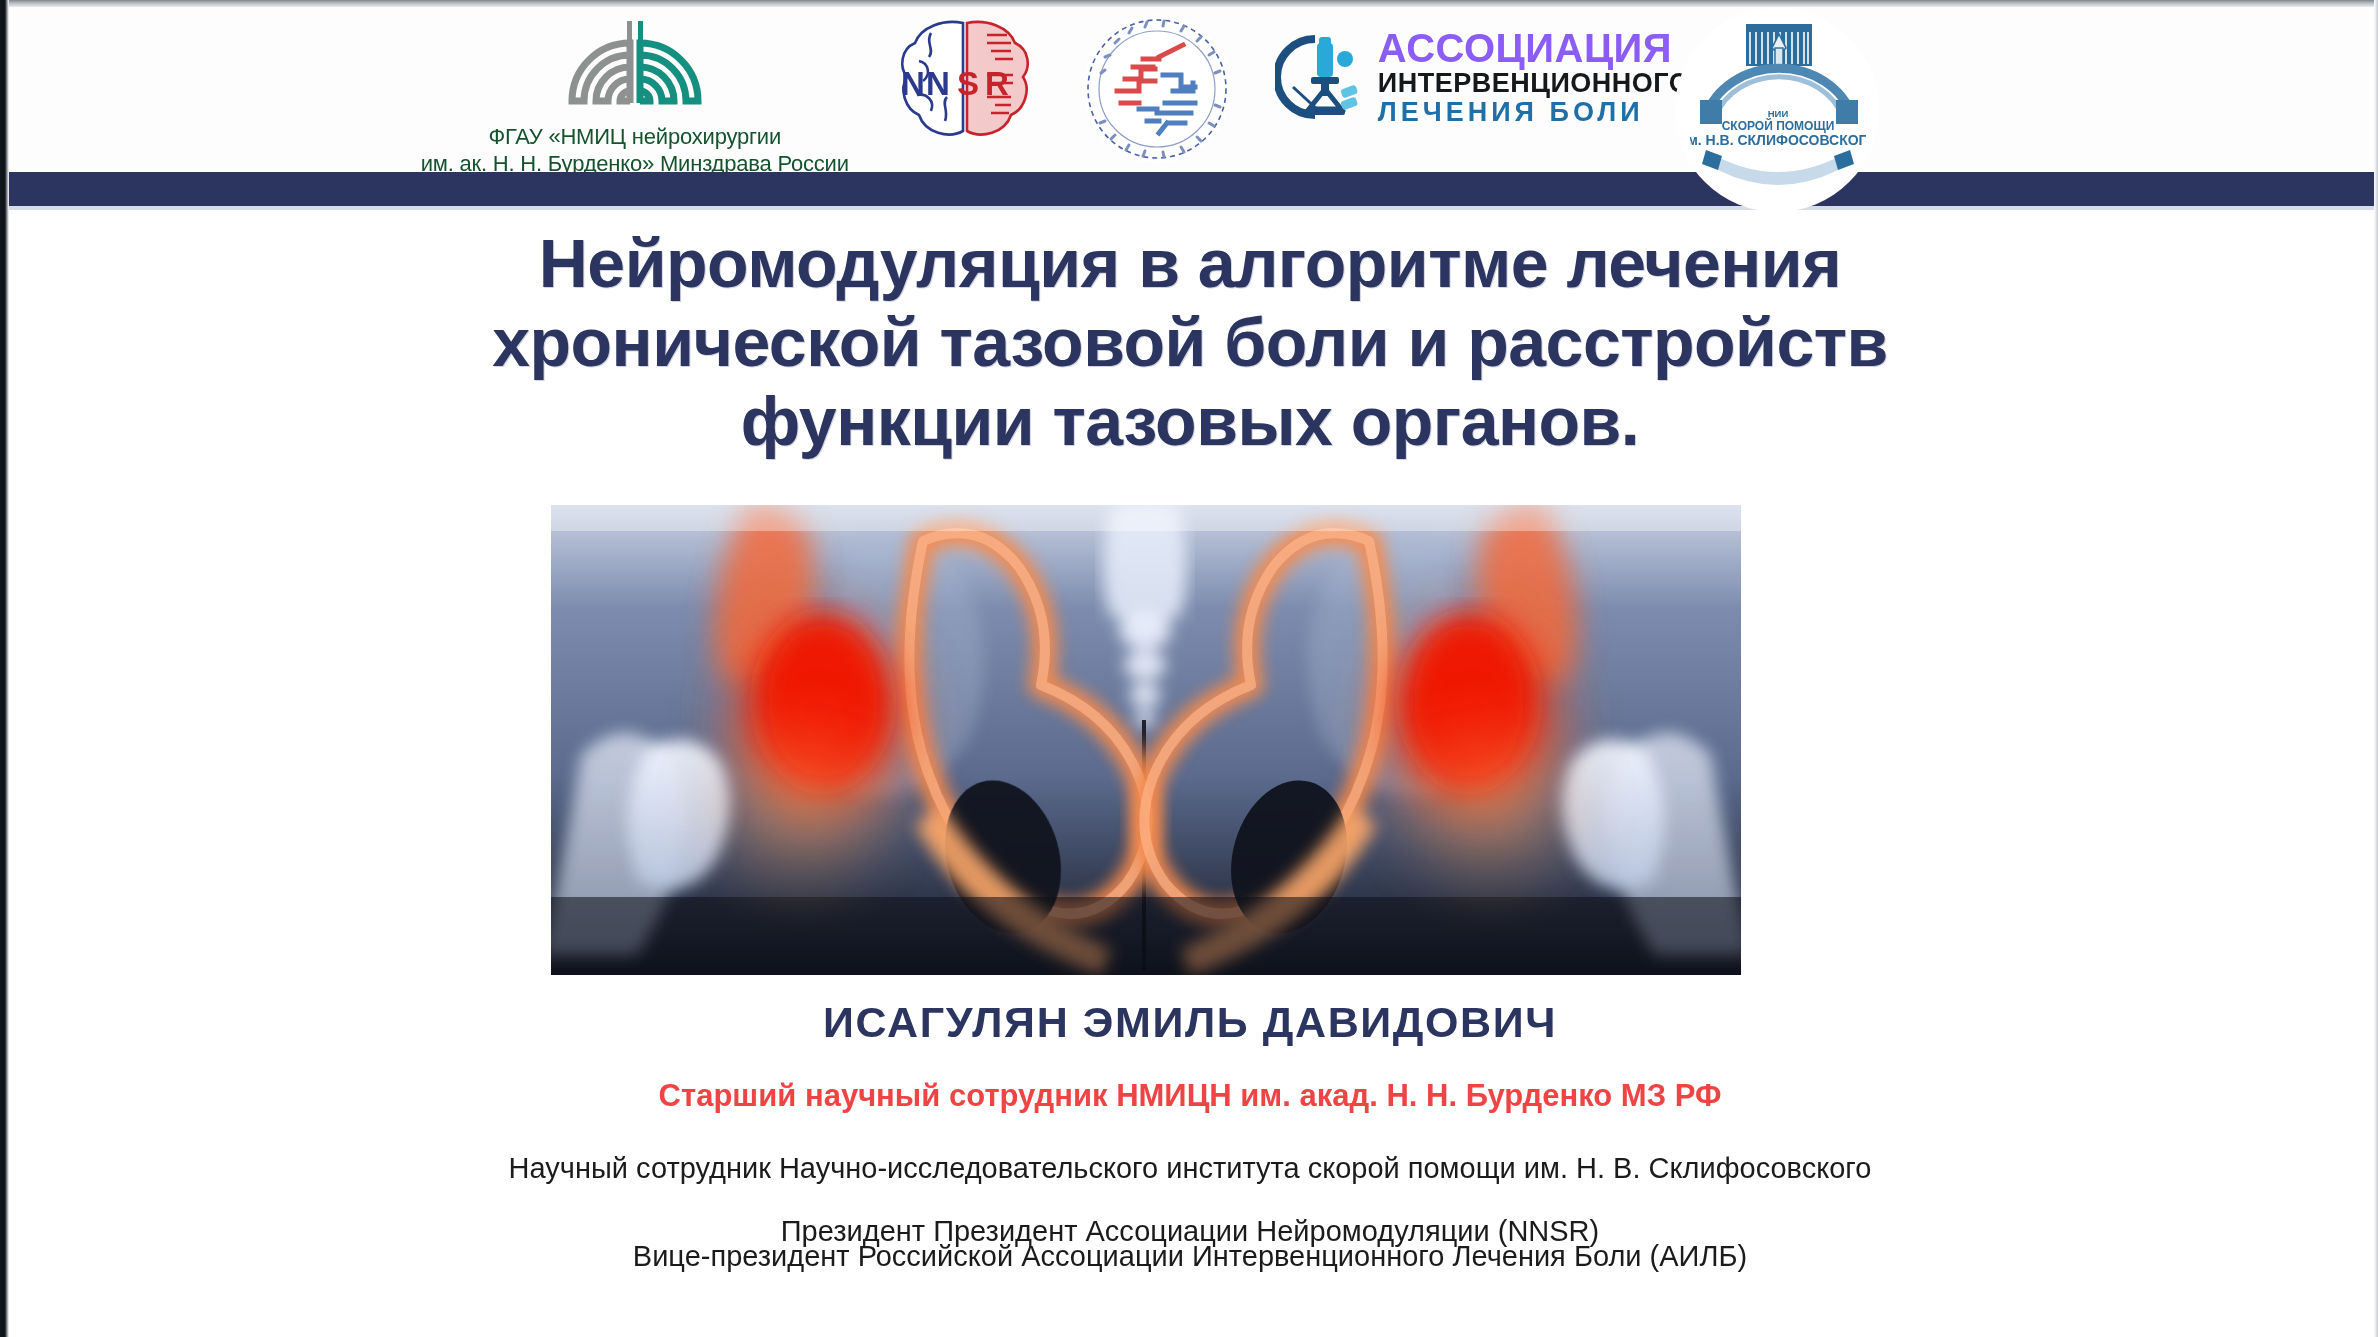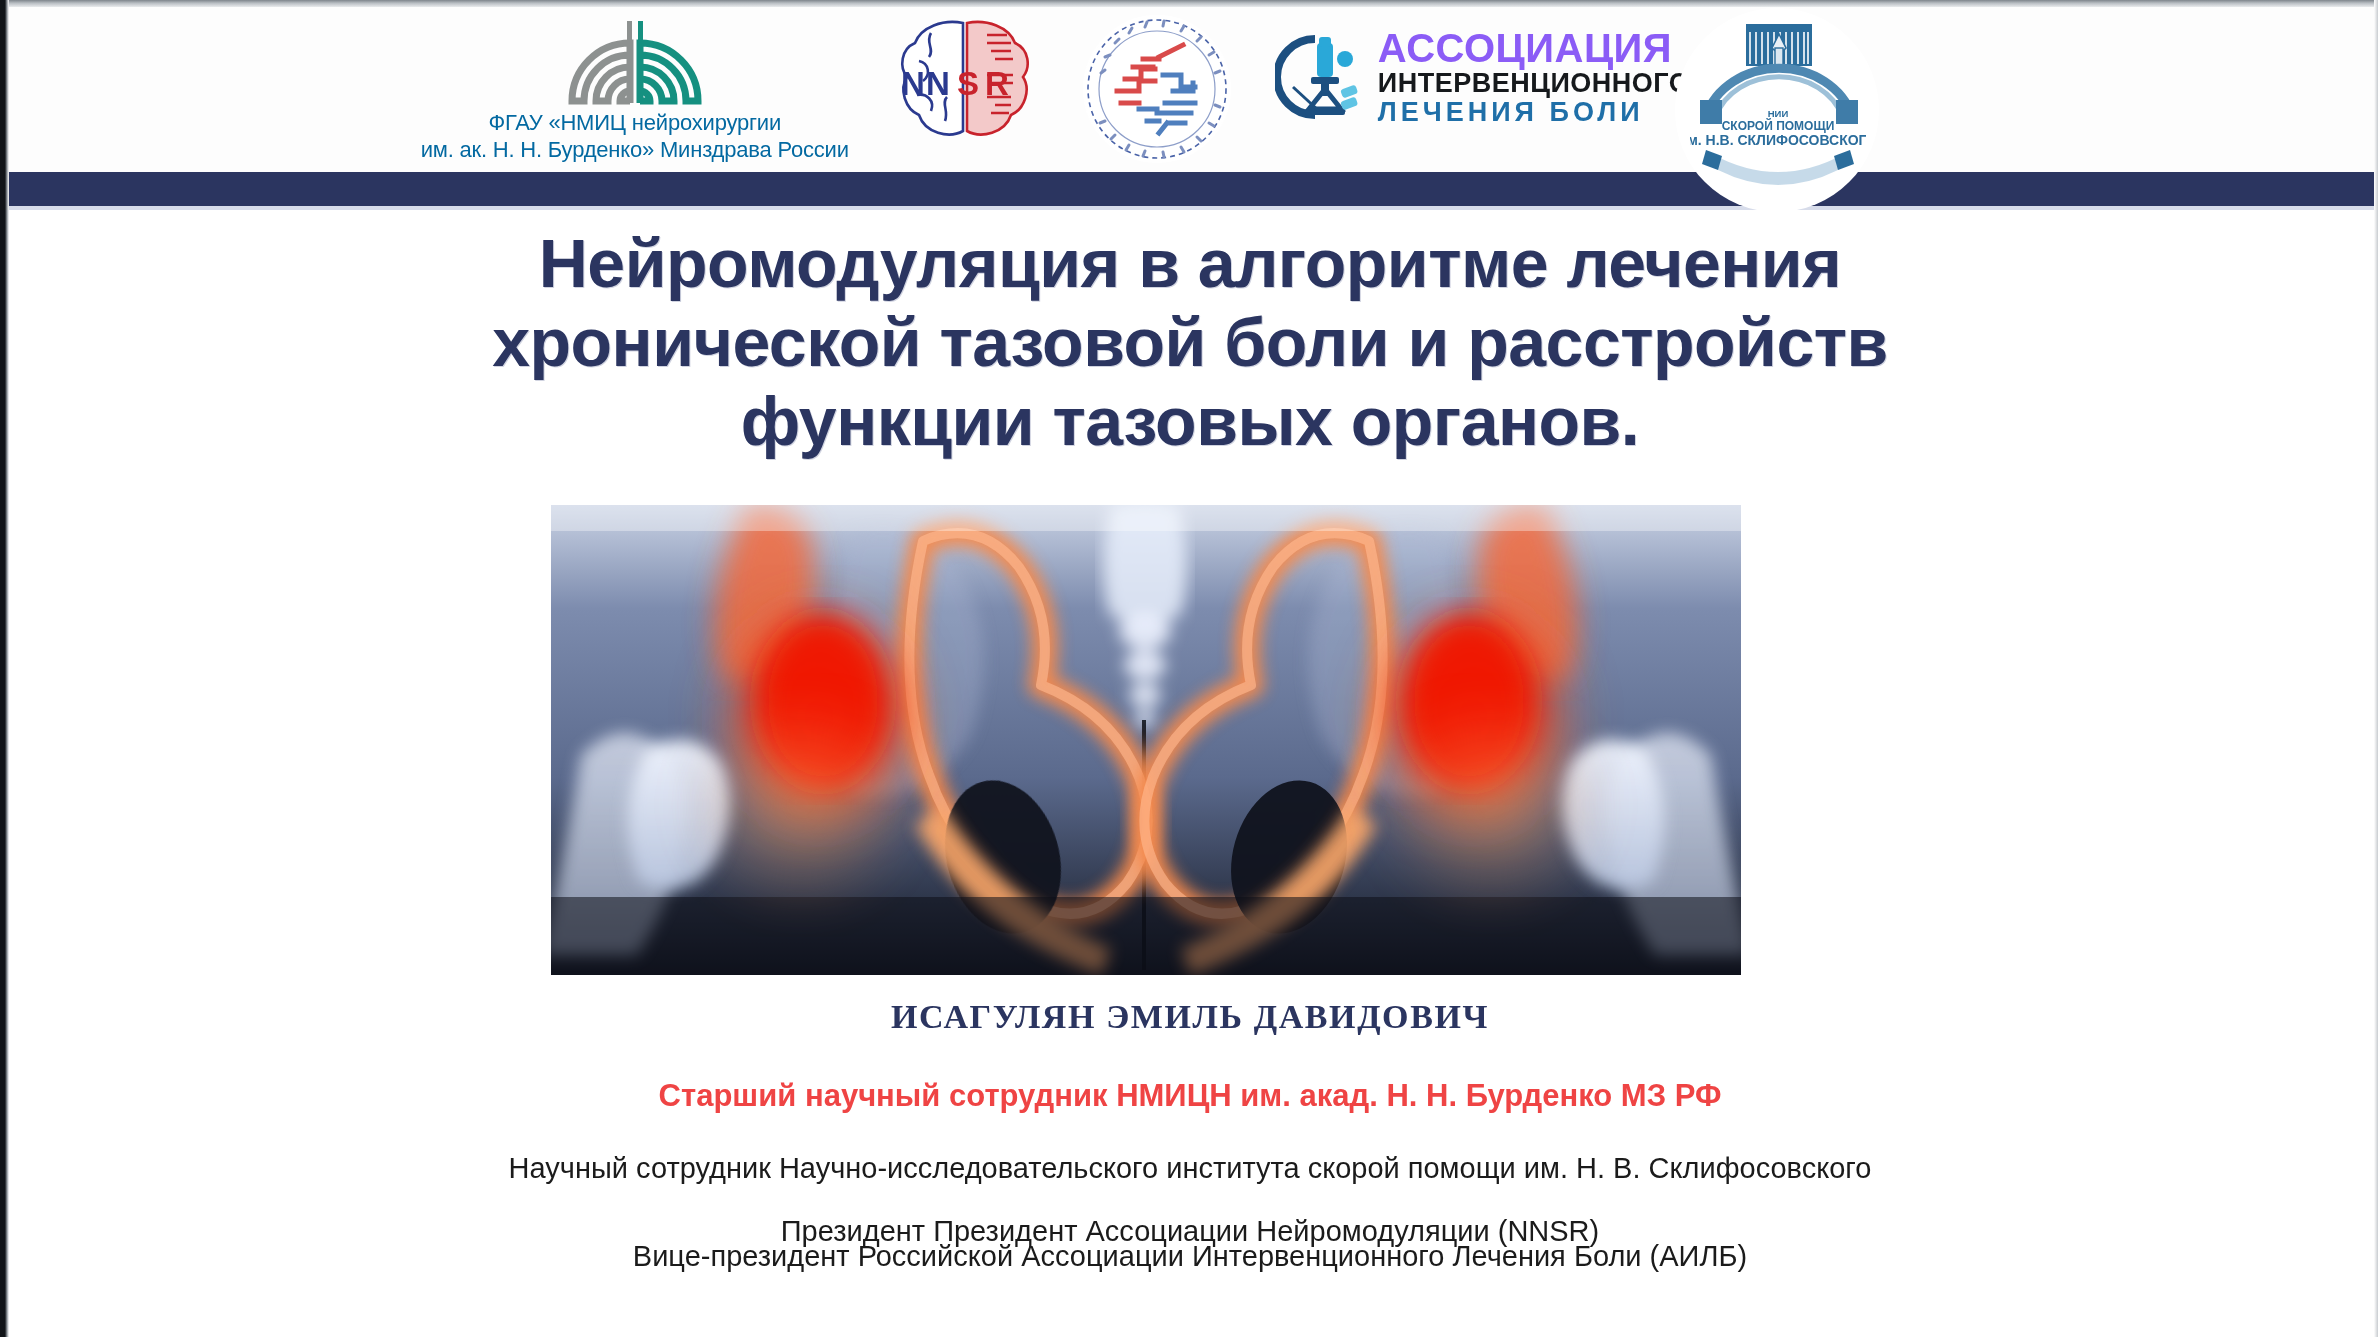--- a/index.html
+++ b/index.html
@@ -47,23 +47,23 @@
 
   .logo { position: relative; flex: 0 0 auto; }
 
   
   #logo-burdenko {
     display: flex; flex-direction: column; align-items: center;
     padding-top: 6px;
   }
   #burdenko-mark { width: 182px; height: 92px; }
   #burdenko-caption {
-    margin-top: 5px;
+    margin-top: 19px;
     text-align: center;
-    color: #0369a1;
+    color: #14532d;
     font-size: 22px;
     line-height: 1.22;
     font-weight: 500;
     white-space: nowrap;
     letter-spacing: -0.2px;
   }
 
   
   #logo-nnsr { padding-top: 10px; }
   #nnsr-mark { width: 148px; height: 126px; }
@@ -142,24 +142,23 @@
     overflow: hidden;
     background: #5c6b8e;
   }
   #xray { position: absolute; inset: 0; }
 
   
   #speaker-name {
     position: absolute; left: 120px; top: 998px; width: 2140px;
     text-align: center;
     color: #2b3560;
-    font-size: 34px;
+    font-size: 43px;
     font-weight: 700;
     letter-spacing: 1.6px;
-    font-family: Liberation Serif, serif;
   }
   #speaker-role-main {
     position: absolute; left: 120px; top: 1078px; width: 2140px;
     text-align: center;
     color: #ef4444;
     font-size: 31px;
     font-weight: 700;
   }
   .aff {
     position: absolute; left: 120px; width: 2140px;

